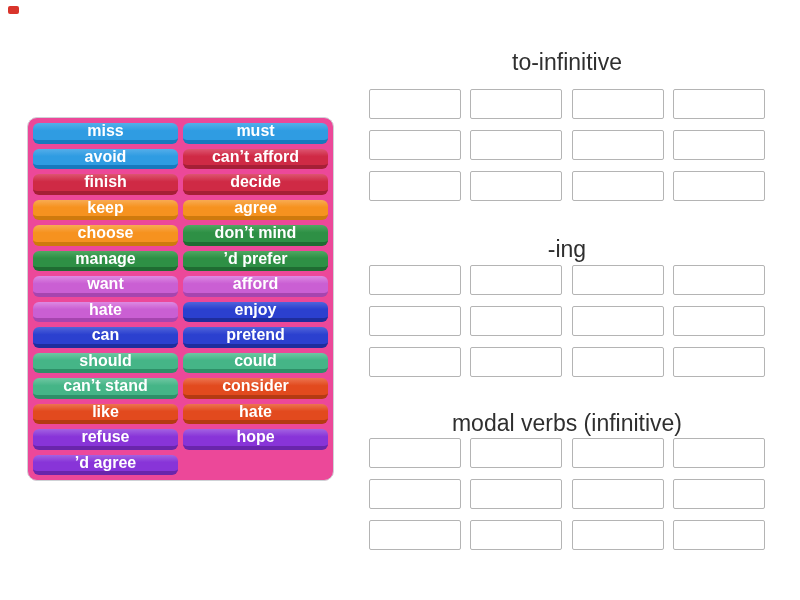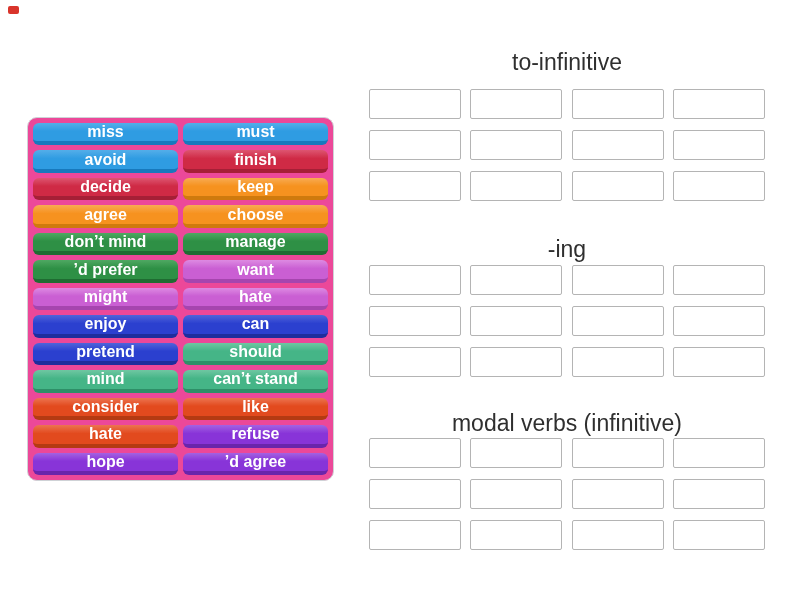--- a/index.html
+++ b/index.html
@@ -93,36 +93,37 @@
 <body>
 
 <div class="stage">
 
   <div class="red-marker" style="background: rgb(217, 52, 43);"></div>
 
   <div class="word-panel" id="wordPanel">
       <div class="tile" style="--bg: #2f9ce2; --hi: #54aee9; --edge: #1779bd;">miss</div>
       <div class="tile" style="--bg: #2f9ce2; --hi: #54aee9; --edge: #1779bd;">must</div>
       <div class="tile" style="--bg: #2f9ce2; --hi: #54aee9; --edge: #1779bd;">avoid</div>
+      <div class="tile" style="--bg: #cf2a45; --hi: #dd5570; --edge: #a51f36;">can’t afford</div>
       <div class="tile" style="--bg: #cf2a45; --hi: #dd5570; --edge: #a51f36;">finish</div>
       <div class="tile" style="--bg: #cf2a45; --hi: #dd5570; --edge: #a51f36;">decide</div>
       <div class="tile" style="--bg: #f6921f; --hi: #f8ab52; --edge: #cf7a0d;">keep</div>
       <div class="tile" style="--bg: #f6921f; --hi: #f8ab52; --edge: #cf7a0d;">agree</div>
       <div class="tile" style="--bg: #f6921f; --hi: #f8ab52; --edge: #cf7a0d;">choose</div>
       <div class="tile" style="--bg: #2e9045; --hi: #4fa862; --edge: #1f6c32;">don’t mind</div>
       <div class="tile" style="--bg: #2e9045; --hi: #4fa862; --edge: #1f6c32;">manage</div>
       <div class="tile" style="--bg: #2e9045; --hi: #4fa862; --edge: #1f6c32;">’d prefer</div>
       <div class="tile" style="--bg: #ca5fd3; --hi: #dd8ae2; --edge: #a645af;">want</div>
-      <div class="tile" style="--bg: #ca5fd3; --hi: #dd8ae2; --edge: #a645af;">might</div>
+      <div class="tile" style="--bg: #ca5fd3; --hi: #dd8ae2; --edge: #a645af;">afford</div>
       <div class="tile" style="--bg: #ca5fd3; --hi: #dd8ae2; --edge: #a645af;">hate</div>
       <div class="tile" style="--bg: #2b40cf; --hi: #5064da; --edge: #1e2d9c;">enjoy</div>
       <div class="tile" style="--bg: #2b40cf; --hi: #5064da; --edge: #1e2d9c;">can</div>
       <div class="tile" style="--bg: #2b40cf; --hi: #5064da; --edge: #1e2d9c;">pretend</div>
       <div class="tile" style="--bg: #45b587; --hi: #6fc7a2; --edge: #2e8f68;">should</div>
-      <div class="tile" style="--bg: #45b587; --hi: #6fc7a2; --edge: #2e8f68;">mind</div>
+      <div class="tile" style="--bg: #45b587; --hi: #6fc7a2; --edge: #2e8f68;">could</div>
       <div class="tile" style="--bg: #45b587; --hi: #6fc7a2; --edge: #2e8f68;">can’t stand</div>
       <div class="tile" style="--bg: #e24a1e; --hi: #ec7450; --edge: #b43a12;">consider</div>
       <div class="tile" style="--bg: #e24a1e; --hi: #ec7450; --edge: #b43a12;">like</div>
       <div class="tile" style="--bg: #e24a1e; --hi: #ec7450; --edge: #b43a12;">hate</div>
       <div class="tile" style="--bg: #8834d8; --hi: #a362e2; --edge: #6a25ab;">refuse</div>
       <div class="tile" style="--bg: #8834d8; --hi: #a362e2; --edge: #6a25ab;">hope</div>
       <div class="tile" style="--bg: #8834d8; --hi: #a362e2; --edge: #6a25ab;">’d agree</div>
     </div>
 
   <div class="cat-header" id="hdr-0">to-infinitive</div>

